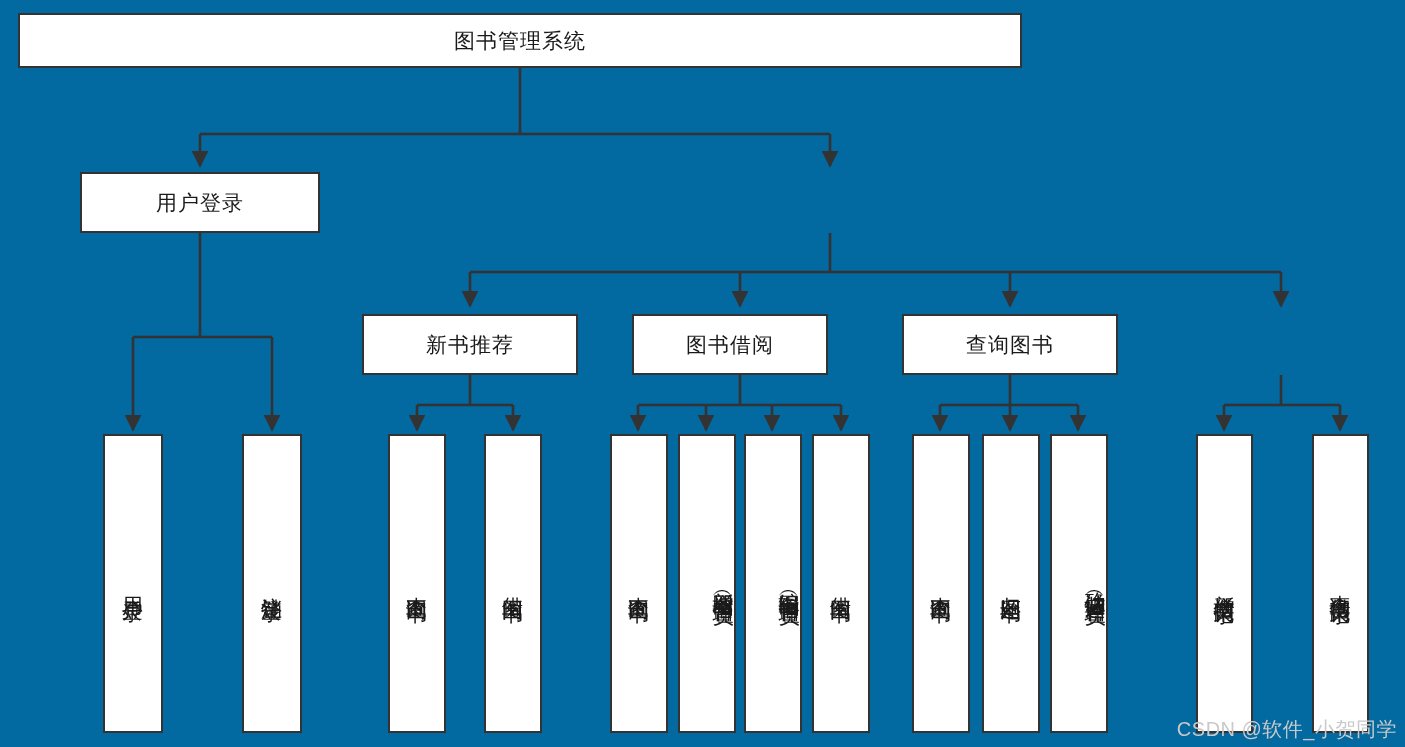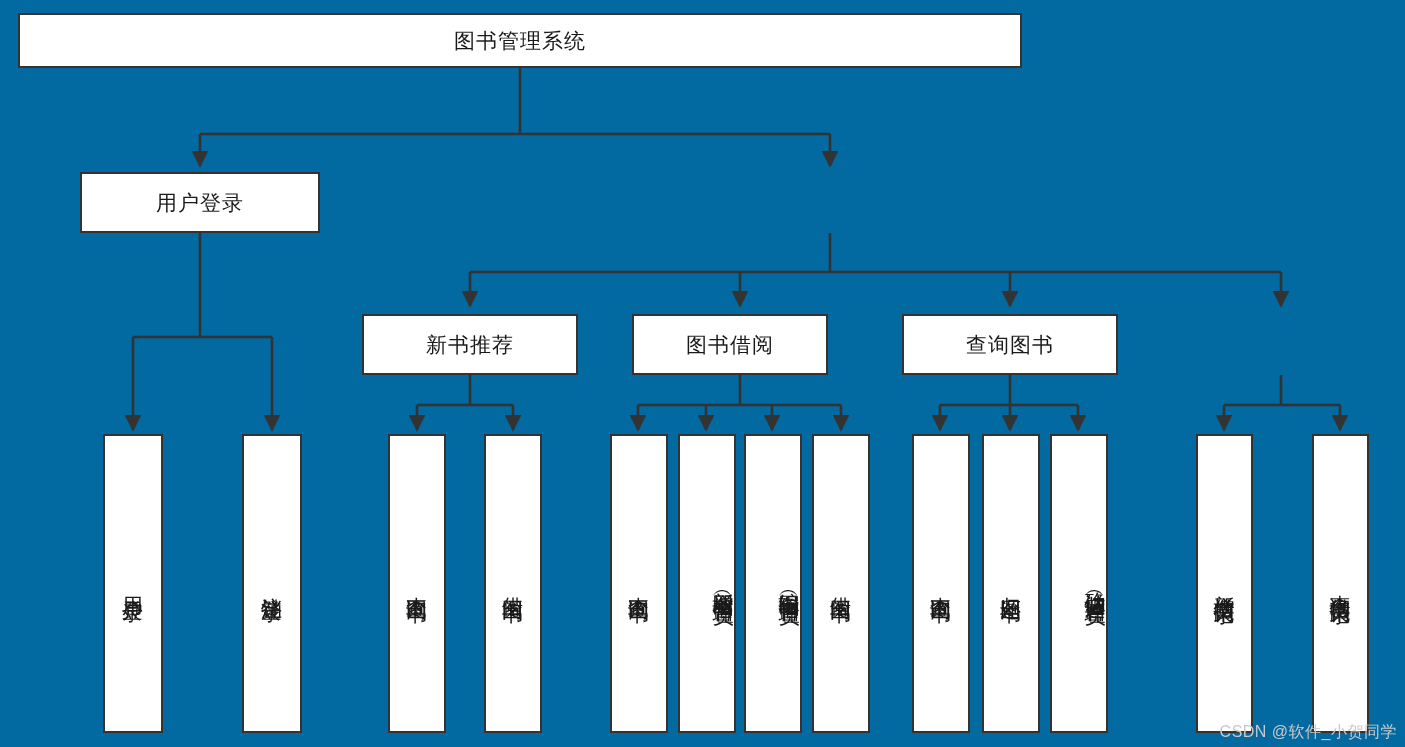--- a/index.html
+++ b/index.html
@@ -5,21 +5,21 @@
   html,body{margin:0;padding:0;background:#ffffff;}
   body{font-family:"Liberation Sans","DejaVu Sans",sans-serif;}
   #canvas{position:relative;width:1405px;height:747px;background:#0369a1;overflow:hidden;}
   svg#wires{position:absolute;left:0;top:0;width:1405px;height:747px;}
   .node{position:absolute;box-sizing:border-box;background:#ffffff;border:2.5px solid #333333;
         display:flex;align-items:center;justify-content:center;color:#1a1a1a;}
   .node.h{font-size:21px;letter-spacing:1px;}
   .node.v{writing-mode:vertical-rl;text-orientation:upright;font-size:21px;letter-spacing:2px;
           line-height:1.0;padding:6px 0;}
   .node.v.topalign{align-items:flex-start;}
-  .watermark{position:absolute;right:8px;bottom:4px;font-size:16px;color:#c9c9c9;
+  .watermark{position:absolute;right:8px;bottom:4px;font-size:20px;color:#c9c9c9;
              white-space:nowrap;letter-spacing:0.5px;}
 </style>
 </head>
 <body>
 
 <div id="canvas">
 
   <svg id="wires" viewBox="0 0 1405 747" xmlns="http://www.w3.org/2000/svg">
     <defs>
       <marker id="arrow" viewBox="0 0 10 10" refX="9" refY="5" markerWidth="6.5" markerHeight="6.5" orient="auto-start-reverse">

